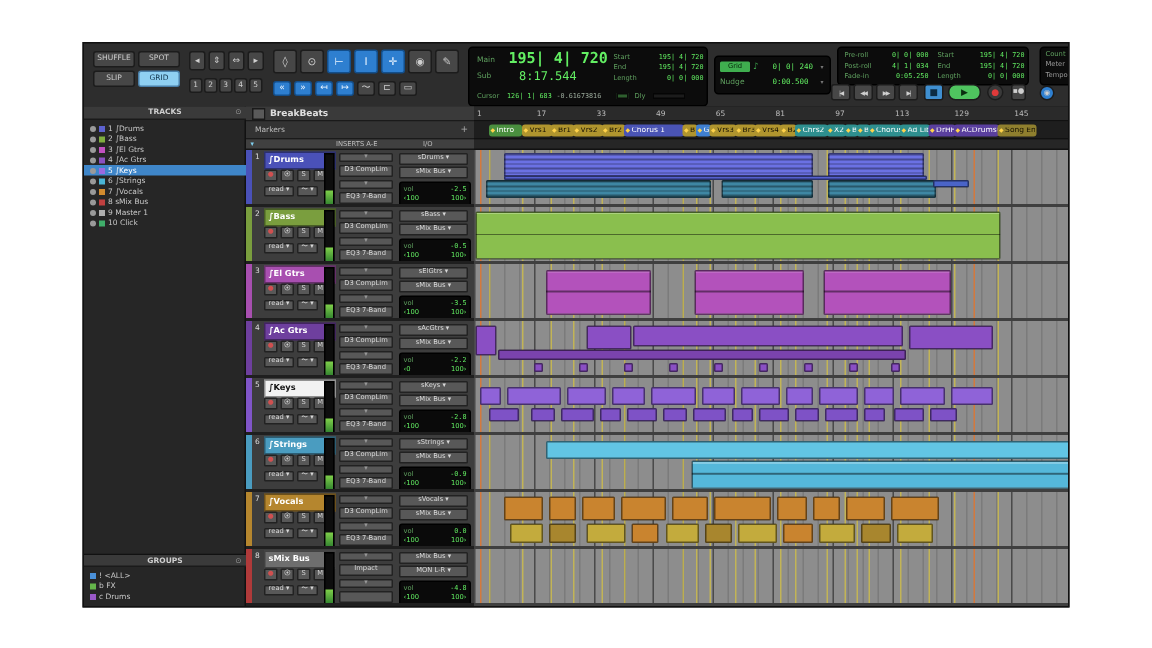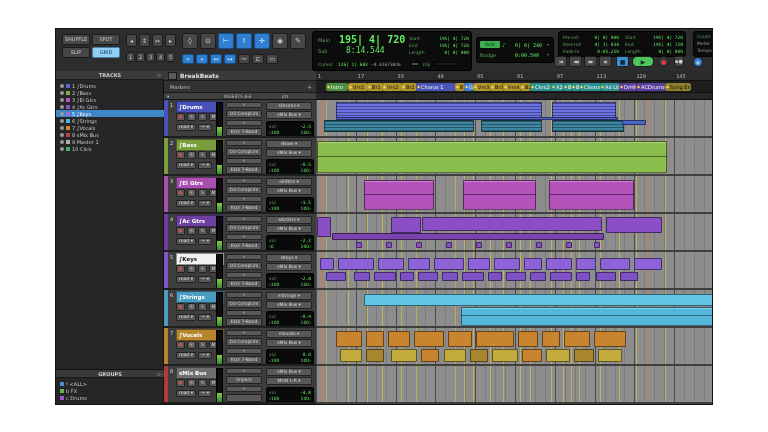--- a/index.html
+++ b/index.html
@@ -77,21 +77,21 @@
           <div class="btn blue" style="left: 42px; top: 0px; width: 12px; height: 10px; position: absolute; font-size: 6px;">↦</div>
           <div class="btn" style="left: 56px; top: 0px; width: 12px; height: 10px; position: absolute; font-size: 6px;">〜</div>
           <div class="btn" style="left: 70px; top: 0px; width: 12px; height: 10px; position: absolute; font-size: 6px;">⊏</div>
           <div class="btn" style="left: 84px; top: 0px; width: 12px; height: 10px; position: absolute; font-size: 6px;">▭</div>
         </div>
 
       <div class="panel" style="left:256px;top:2px;width:158px;height:38px;">
         <span class="glabel abs" style="left:5px;top:5px;">Main</span>
         <span class="gval abs" style="left:26px;top:2px;font-size:10px;font-weight:bold;">195| 4| 720</span>
         <span class="glabel abs" style="left:5px;top:16px;">Sub</span>
-        <span class="gval abs" style="left:33px;top:14px;font-size:8px;">8:14.544</span>
+        <span class="gval abs" style="left:33px;top:14px;font-size:8px;">8:17.544</span>
         <div id="selrows" class="abs" style="left:96px;top:3px;width:60px;height:22px;">
             <div style="left: 0px; top: 0px; width: 100%; height: 7px; position: absolute;">
               <div style="position: absolute; left: 0px; top: 1px; font-size: 4.5px; color: rgb(95, 160, 95);">Start</div>
               <div style="position: absolute; right: 0px; top: 1px; font-size: 4.5px; color: rgb(99, 239, 99); font-family: &quot;DejaVu Sans Mono&quot;, monospace;">195| 4| 720</div>
             </div>
             <div style="left: 0px; top: 7px; width: 100%; height: 7px; position: absolute;">
               <div style="position: absolute; left: 0px; top: 1px; font-size: 4.5px; color: rgb(95, 160, 95);">End</div>
               <div style="position: absolute; right: 0px; top: 1px; font-size: 4.5px; color: rgb(99, 239, 99); font-family: &quot;DejaVu Sans Mono&quot;, monospace;">195| 4| 720</div>
             </div>
             <div style="left: 0px; top: 14px; width: 100%; height: 7px; position: absolute;">

